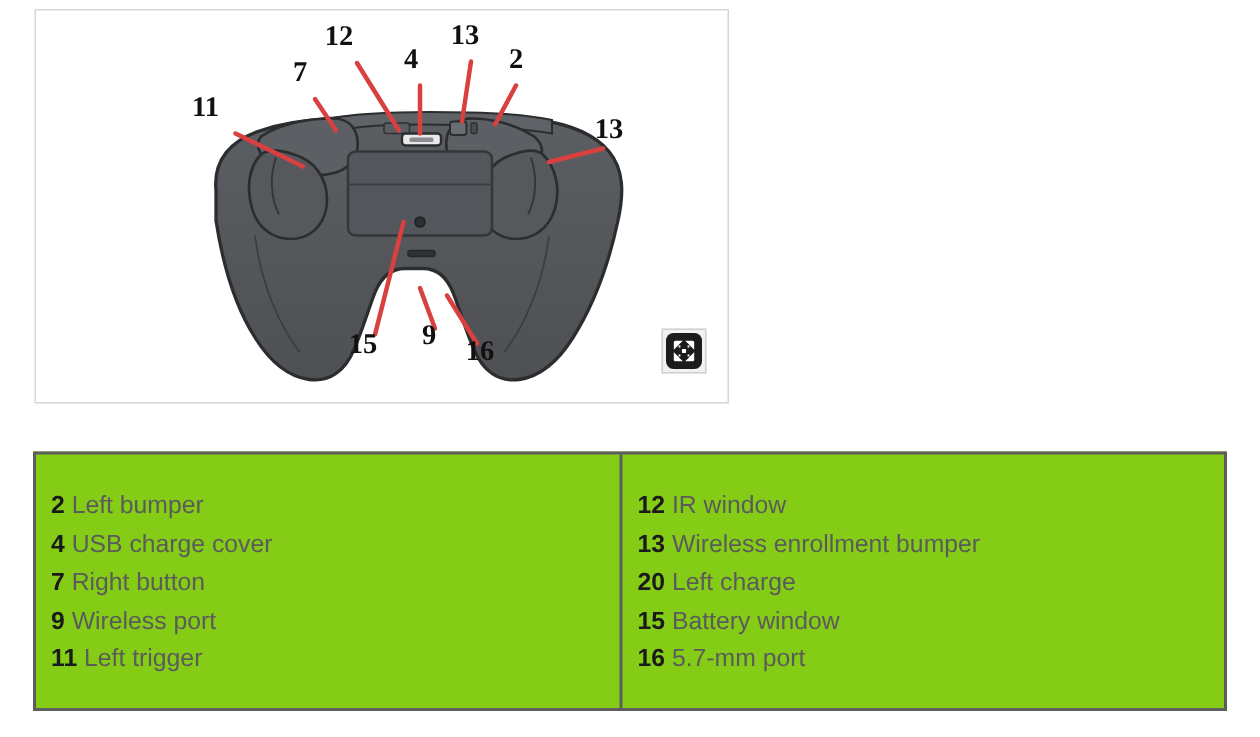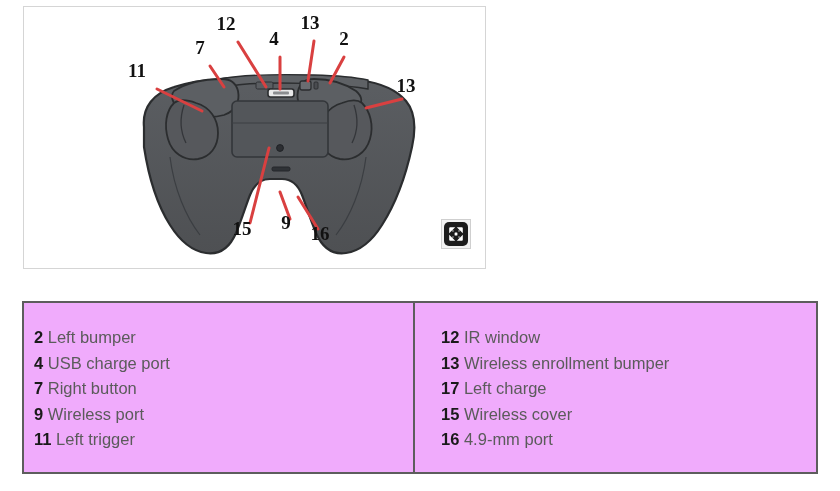--- a/index.html
+++ b/index.html
@@ -64,22 +64,21 @@
   
   .legend-table {
     position: absolute;
     left: 22px;
     top: 301px;
     width: 796px;
     height: 173px;
     border: 2px solid #5d5d5d;
     box-sizing: border-box;
     display: flex;
-    background: #f0abfc;
-    gap: 16px;
+    background: #84cc16;
   }
   .legend-col {
     box-sizing: border-box;
     padding: 22px 0 0 10px;
     flex: 0 0 auto;
   }
   .legend-col.left {
     width: 391px;
     border-right: 2px solid #5d5d5d;
   }
@@ -215,25 +214,25 @@
           <rect x="6.6" y="6.6" width="2.8" height="2.8" rx="0.5"></rect>
         </g>
       </svg>
     </div>
   </div>
 </div>
 
 <div class="legend-table">
   <div class="legend-col left" id="legend-left">
       <div class="legend-row"><span class="legend-num">2</span><span class="legend-label"> Left bumper</span></div>
-      <div class="legend-row"><span class="legend-num">4</span><span class="legend-label"> USB charge port</span></div>
+      <div class="legend-row"><span class="legend-num">4</span><span class="legend-label"> USB charge cover</span></div>
       <div class="legend-row"><span class="legend-num">7</span><span class="legend-label"> Right button</span></div>
       <div class="legend-row"><span class="legend-num">9</span><span class="legend-label"> Wireless port</span></div>
       <div class="legend-row"><span class="legend-num">11</span><span class="legend-label"> Left trigger</span></div>
     </div>
   <div class="legend-col right" id="legend-right">
       <div class="legend-row"><span class="legend-num">12</span><span class="legend-label"> IR window</span></div>
       <div class="legend-row"><span class="legend-num">13</span><span class="legend-label"> Wireless enrollment bumper</span></div>
-      <div class="legend-row"><span class="legend-num">17</span><span class="legend-label"> Left charge</span></div>
-      <div class="legend-row"><span class="legend-num">15</span><span class="legend-label"> Wireless cover</span></div>
-      <div class="legend-row"><span class="legend-num">16</span><span class="legend-label"> 4.9-mm port</span></div>
+      <div class="legend-row"><span class="legend-num">20</span><span class="legend-label"> Left charge</span></div>
+      <div class="legend-row"><span class="legend-num">15</span><span class="legend-label"> Battery window</span></div>
+      <div class="legend-row"><span class="legend-num">16</span><span class="legend-label"> 5.7-mm port</span></div>
     </div>
 </div>
 
 </body></html>

